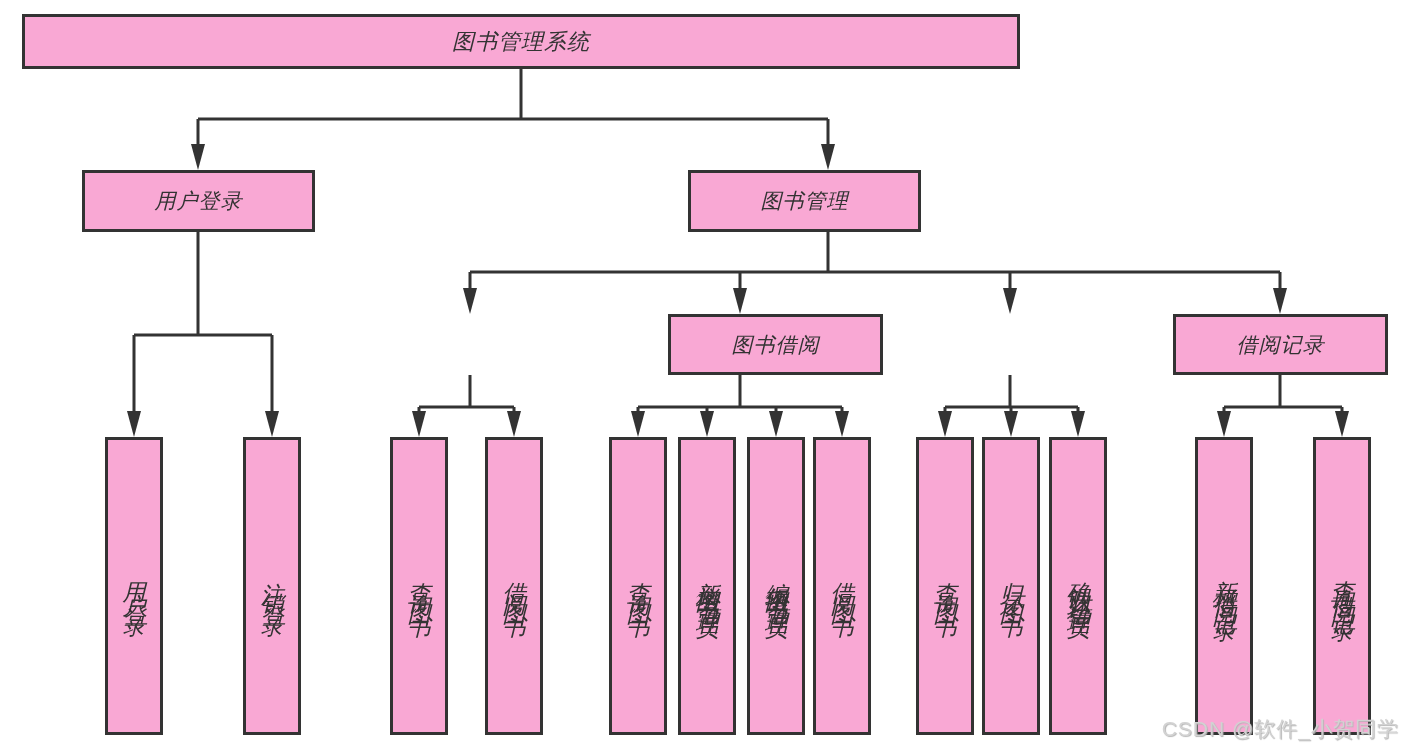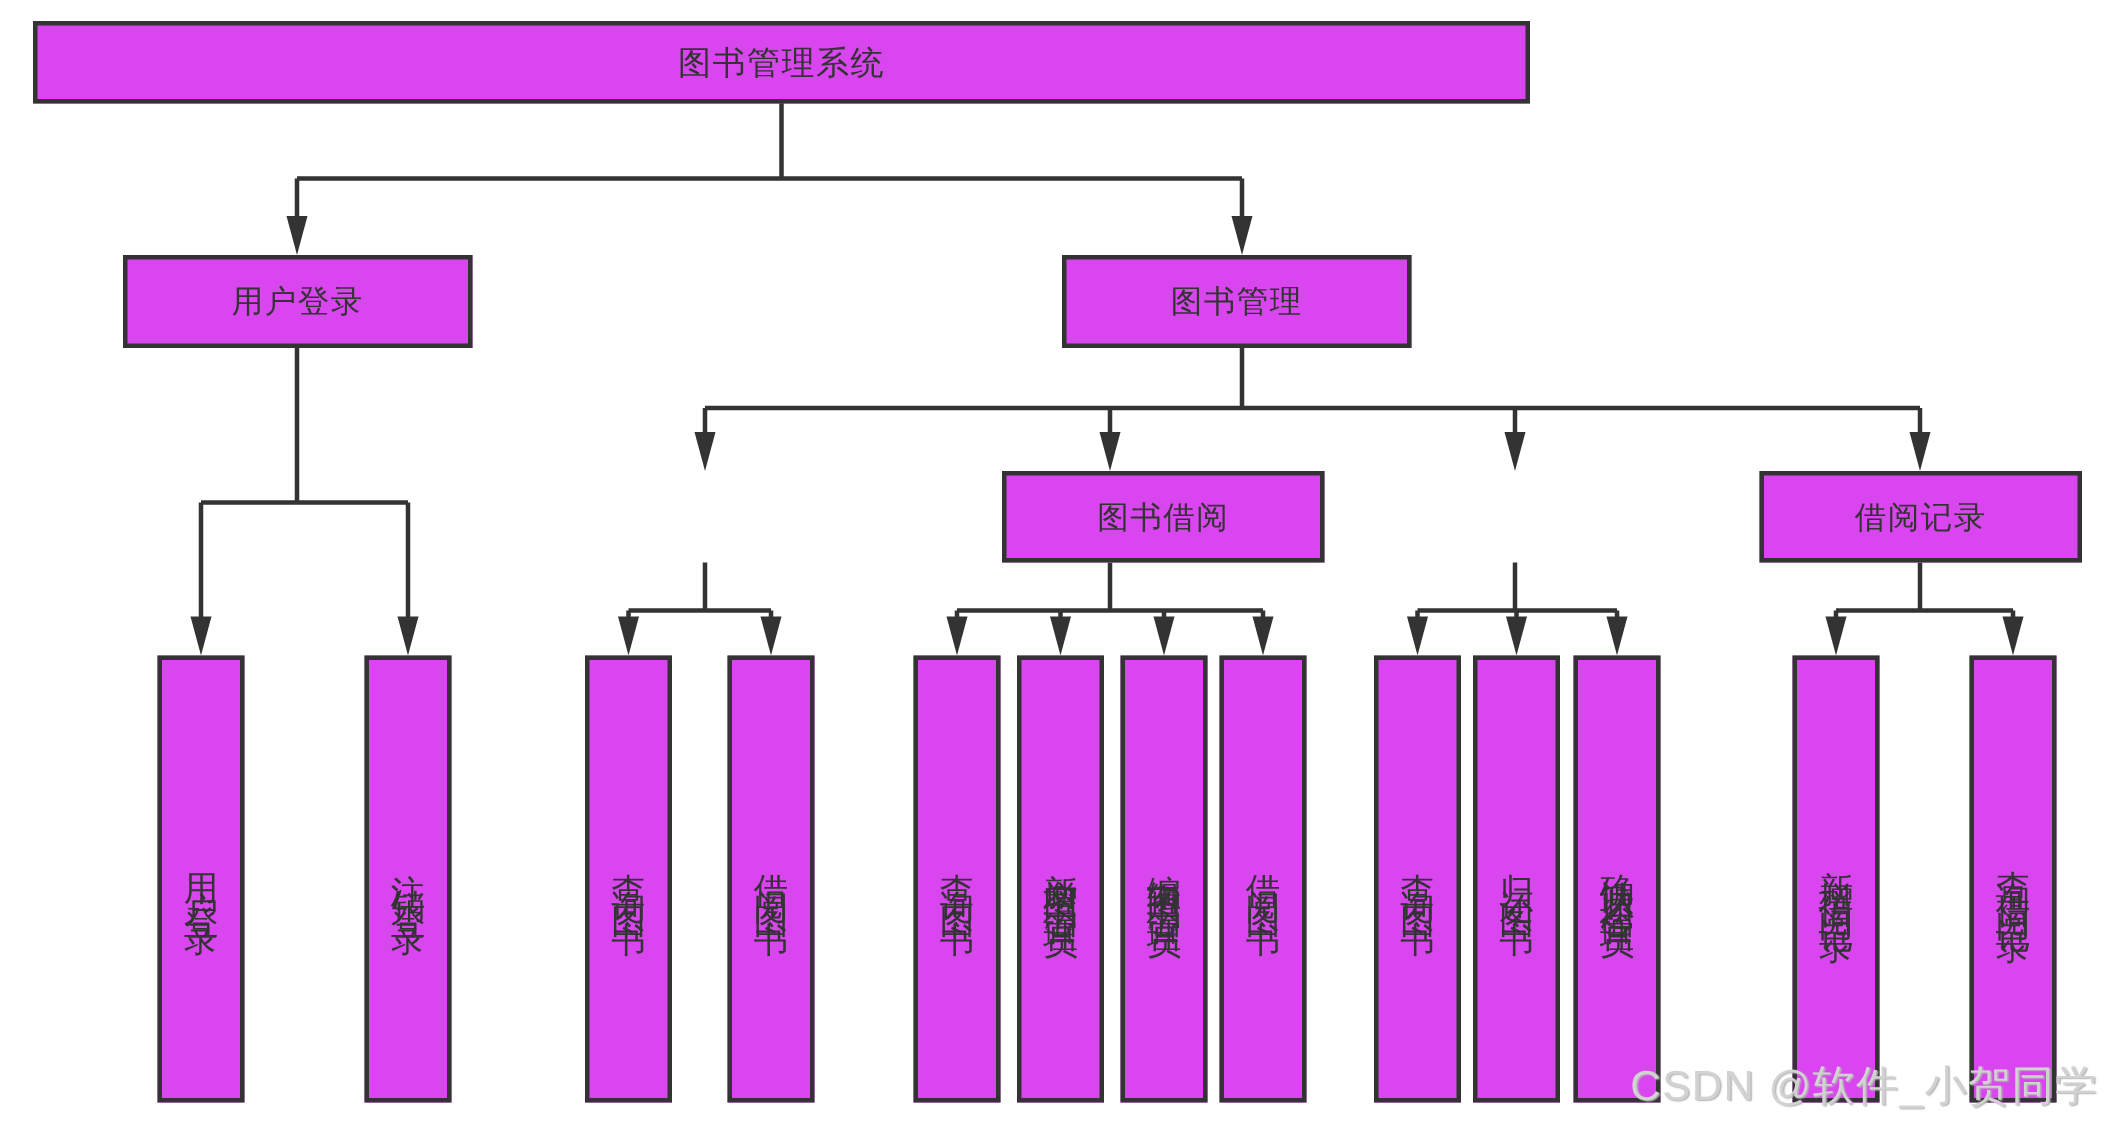--- a/index.html
+++ b/index.html
@@ -9,42 +9,43 @@
     background:#ffffff;
     font-family:"Liberation Sans","DejaVu Sans",sans-serif;
     overflow:hidden;
   }
   .wires{position:absolute;left:0;top:0;z-index:1;}
   .wires path{stroke:#333333;stroke-width:3;fill:none;}
   .wires polygon{fill:#333333;stroke:none;}
   .box{
     position:absolute;
     box-sizing:border-box;
-    background:#d946ef;
+    background:#f9a8d4;
     border:3px solid #333333;
     color:#333333;
     display:flex;align-items:center;justify-content:center;
     z-index:2;
+    font-style:italic;
   }
   .hbox{font-size:21px;letter-spacing:1px;}
   .root{font-size:22px;}
   .vbox{
     writing-mode:vertical-rl;
     text-orientation:mixed;
     font-size:23px;
     line-height:1;
   }
   .sp4{letter-spacing:11px;}
   .sp6{letter-spacing:8px;}
   .sp9{letter-spacing:5px;}
   .watermark{
     position:absolute;
     right:6px;bottom:4px;
     z-index:5;
-    font-size:28px;
+    font-size:21px;
     color:#d2d2d2;
     text-shadow:1px 1px 1px #b5b5b5;
     letter-spacing:1px;
   }
 </style>
 </head>
 <body>
 
 <div class="canvas">
 
@@ -94,21 +95,21 @@
     <g>
       <path d="M1280 375 V407 M1224 407 H1342 M1224 407 V413 M1342 407 V413"></path>
       <polygon points="1217,411 1231,411 1224,437"></polygon>
       <polygon points="1335,411 1349,411 1342,437"></polygon>
     </g>
   </svg>
 
   <div class="box hbox root" style="left:22px;top:14px;width:998px;height:55px;">图书管理系统</div>
 
   <div class="box hbox" style="left:82px;top:170px;width:233px;height:62px;">用户登录</div>
-  <div class="box hbox" style="left:708px;top:170px;width:233px;height:62px;">图书管理</div>
+  <div class="box hbox" style="left:688px;top:170px;width:233px;height:62px;">图书管理</div>
 
   <div class="box hbox" style="left:668px;top:314px;width:215px;height:61px;">图书借阅</div>
   <div class="box hbox" style="left:1173px;top:314px;width:215px;height:61px;">借阅记录</div>
 
   <div class="box vbox sp4" style="left:105px;top:437px;width:58px;height:298px;">用户登录</div>
   <div class="box vbox sp4" style="left:243px;top:437px;width:58px;height:298px;">注销登录</div>
 
   <div class="box vbox sp4" style="left:390px;top:437px;width:58px;height:298px;">查询图书</div>
   <div class="box vbox sp4" style="left:485px;top:437px;width:58px;height:298px;">借阅图书</div>
 

